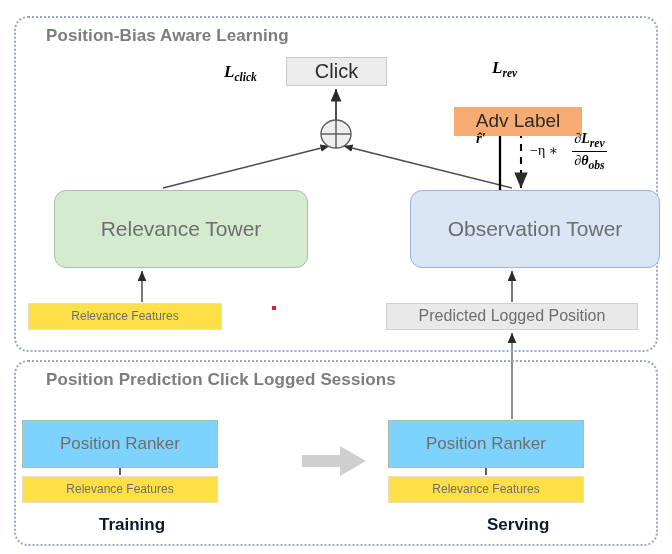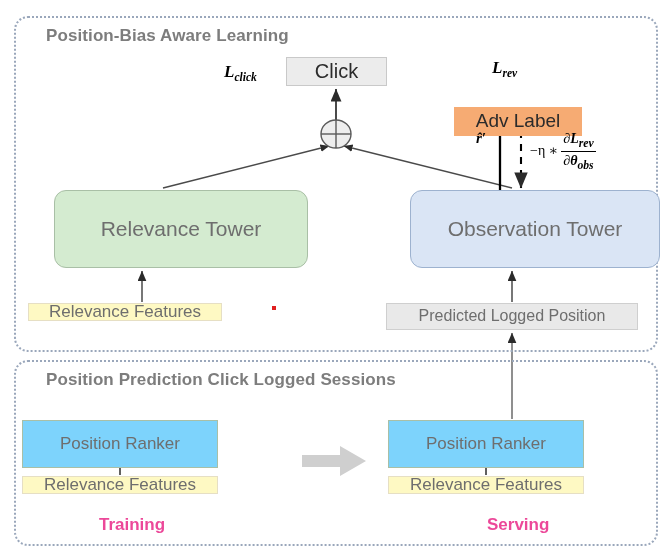--- a/index.html
+++ b/index.html
@@ -23,21 +23,21 @@
   .box{position:absolute;box-sizing:border-box;display:flex;
        align-items:center;justify-content:center;text-align:center;
        color:#6e6e6e;line-height:1.18;}
 
   .tower{border:1px solid #9fb0b8;border-radius:12px;font-size:21px;margin-left:20px;}
   #relevance-tower{left:34px;top:190px;width:254px;height:78px;
                    background:#d4ebd0;border-color:#a9bfa6;}
   #observation-tower{left:390px;top:190px;width:250px;height:78px;
                      background:#dae5f5;border-color:#9db2cf;}
 
-  .feat{border:1px solid #e6dfc4;background:#fef9c3;font-size:17px;height:18px;}
+  .feat{border:1px solid #e6dfc4;background:#fde047;font-size:12px;height:27px;}
   #relevance-features-top{left:28px;top:303px;width:194px;}
   #relevance-features-train{left:22px;top:476px;width:196px;}
   #relevance-features-serve{left:388px;top:476px;width:196px;}
 
   .ranker{border:1px solid #a9bfa6;border-radius:0;background:#7dd3fc;
           font-size:17px;height:48px;}
   #position-ranker-train{left:22px;top:420px;width:196px;}
   #position-ranker-serve{left:388px;top:420px;width:196px;}
 
   #click-box{left:286px;top:57px;width:101px;height:29px;
@@ -51,28 +51,28 @@
   .mathlbl{position:absolute;color:#000;font-family:"Liberation Serif","DejaVu Serif",serif;
            font-weight:bold;font-style:italic;white-space:nowrap;}
   #l-click{left:224px;top:62px;font-size:17px;}
   #l-rev{left:492px;top:58px;font-size:17px;}
   #r-hat{left:476px;top:130px;font-size:15px;}
   .mathlbl sub{font-size:.68em;font-style:italic;}
 
   #grad-term{position:absolute;left:530px;top:131px;color:#000;white-space:nowrap;
              font-family:"Liberation Serif","DejaVu Serif",serif;font-size:14px;}
   #grad-term .frac{display:inline-block;vertical-align:middle;text-align:center;
-                   margin-left:3px;font-family:Liberation Serif, serif;}
+                   margin-left:14px;font-family:Liberation Serif, serif;}
   #grad-term .num{display:block;border-bottom:1.3px solid #000;padding:0 2px 1px 2px;
                   font-style:italic;font-weight:bold;}
   #grad-term .den{display:block;padding:1px 2px 0 2px;font-style:italic;font-weight:bold;}
   #grad-term .lead{font-style:normal;}
 
   
-  .caption{position:absolute;font-weight:bold;color:#ec4899;font-size:17px;
+  .caption{position:absolute;font-weight:bold;color:#0f172a;font-size:17px;
            white-space:nowrap;}
   #caption-training{left:99px;top:515px;}
   #caption-serving{left:487px;top:515px;}
 
   #red-dot{position:absolute;left:272px;top:306px;width:4px;height:4px;
            background:#e02020;}
 </style>
 </head>
 <body>
 

